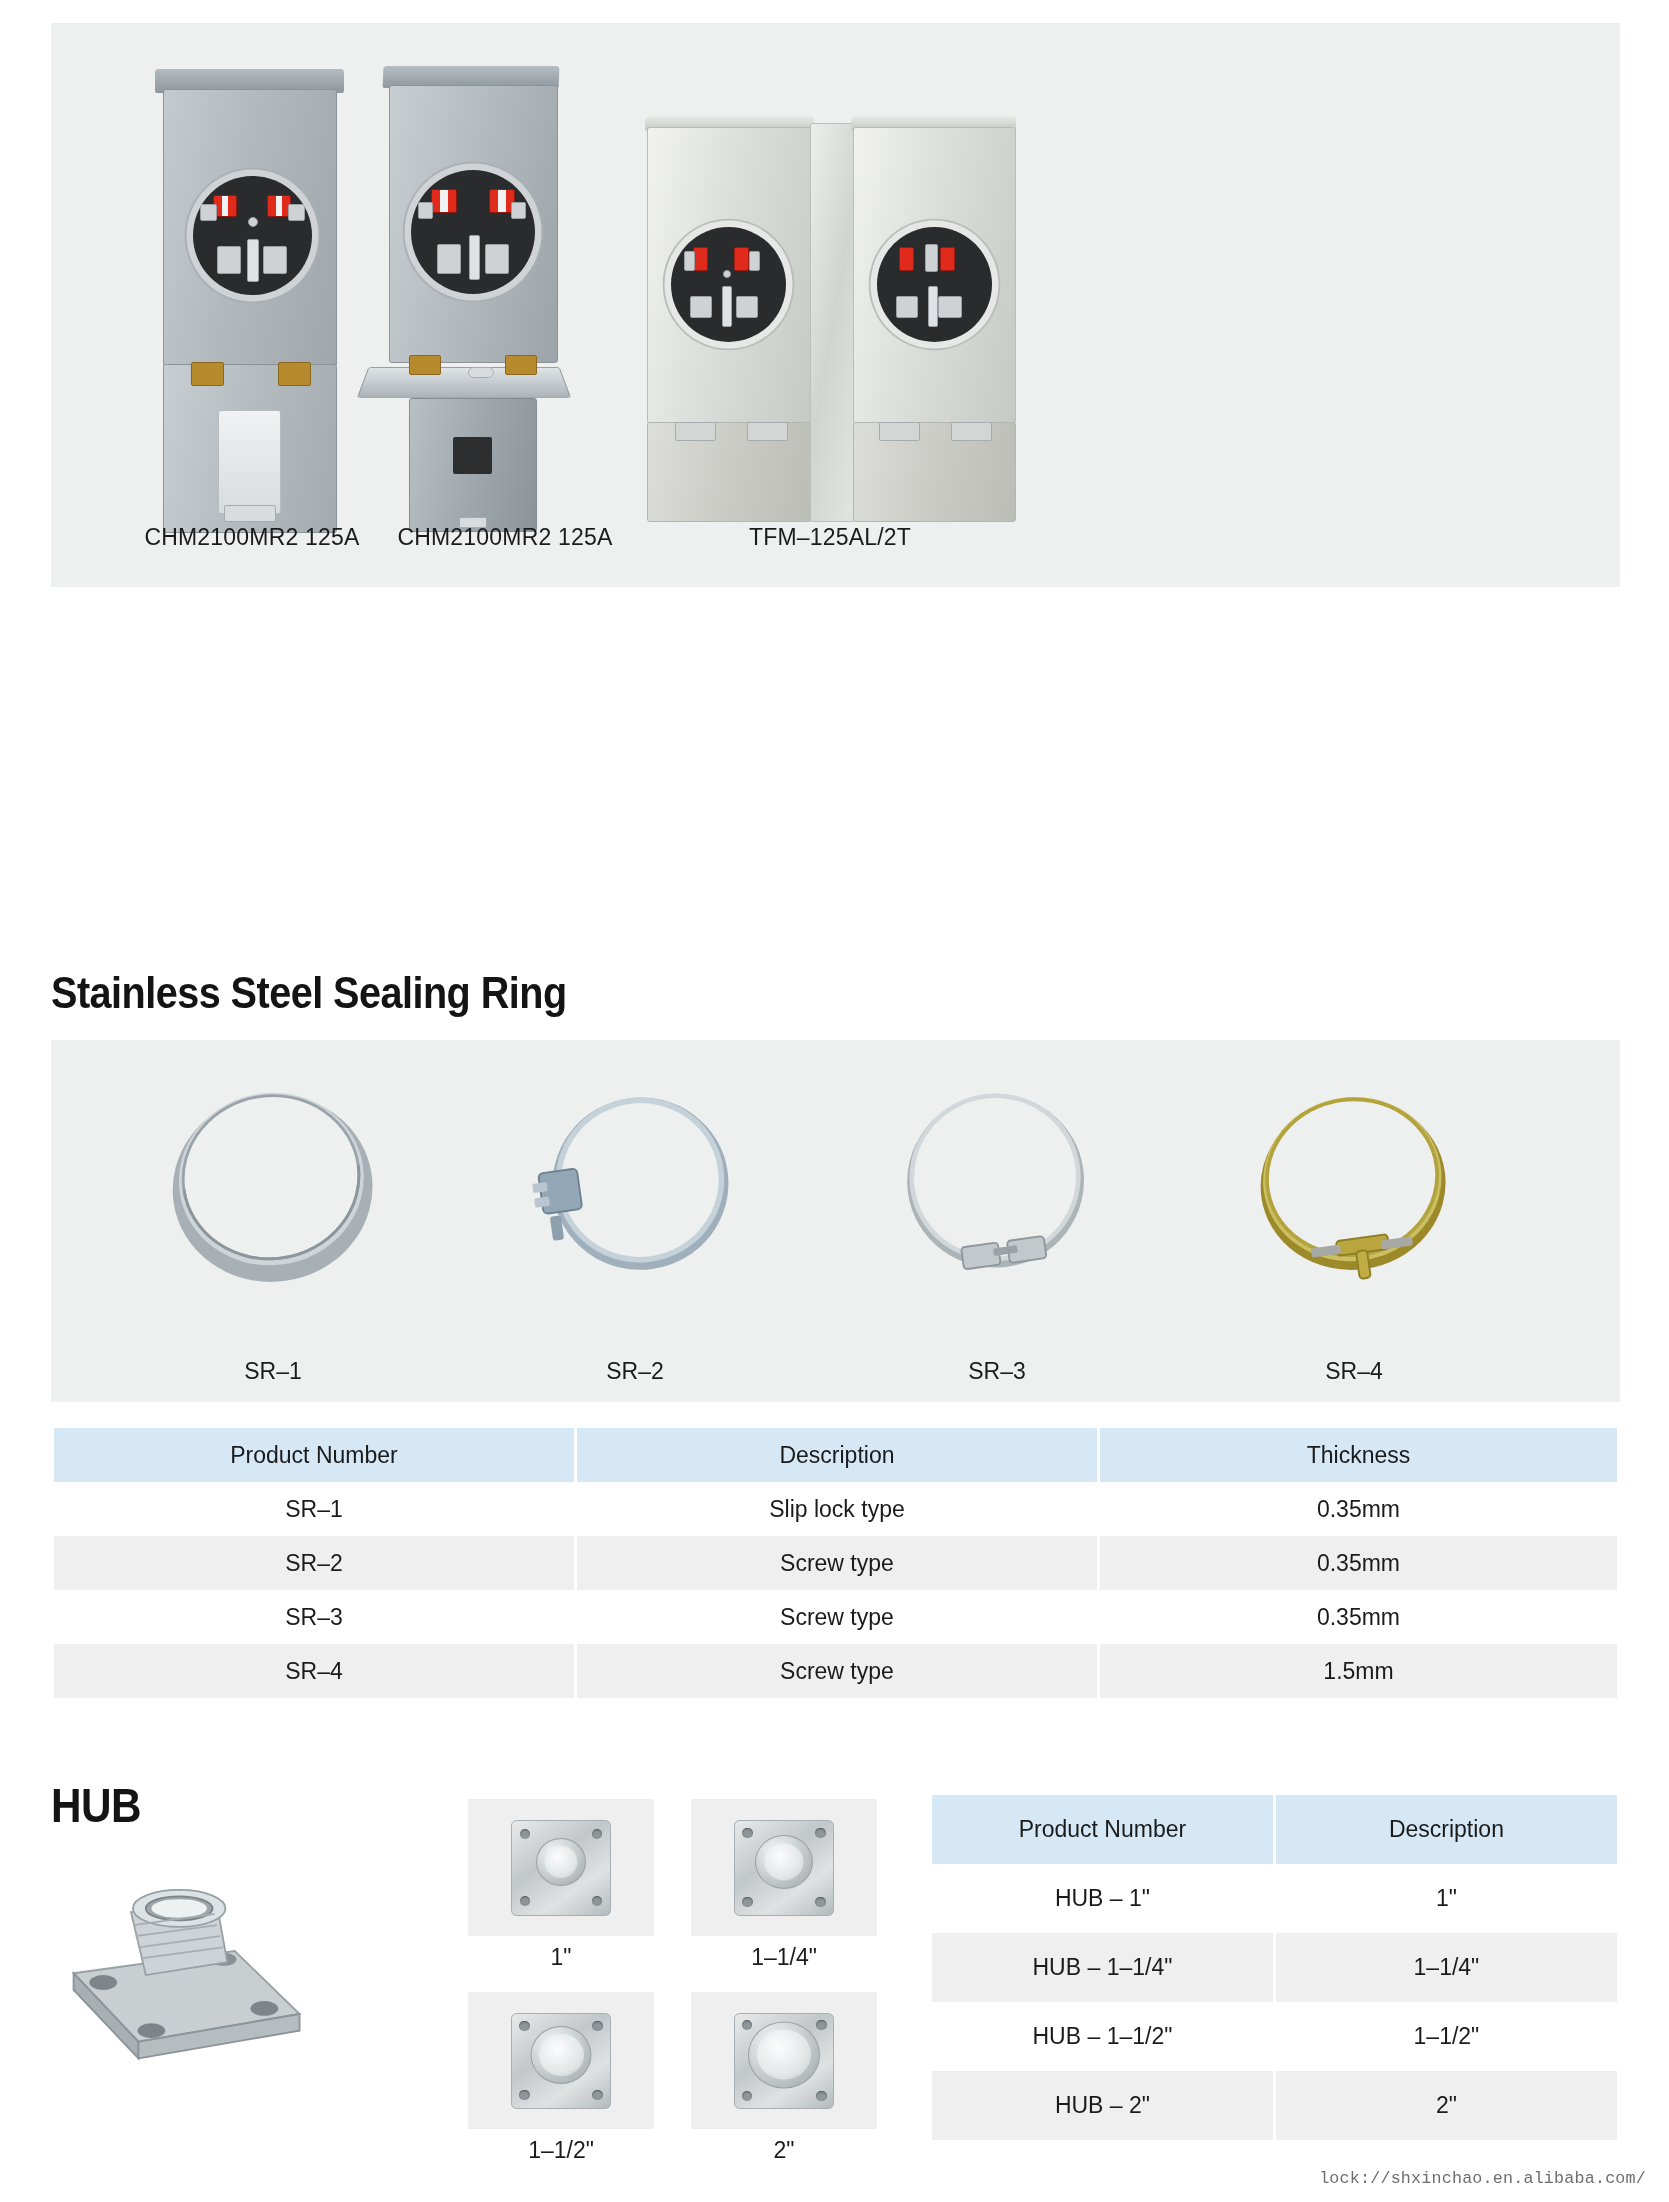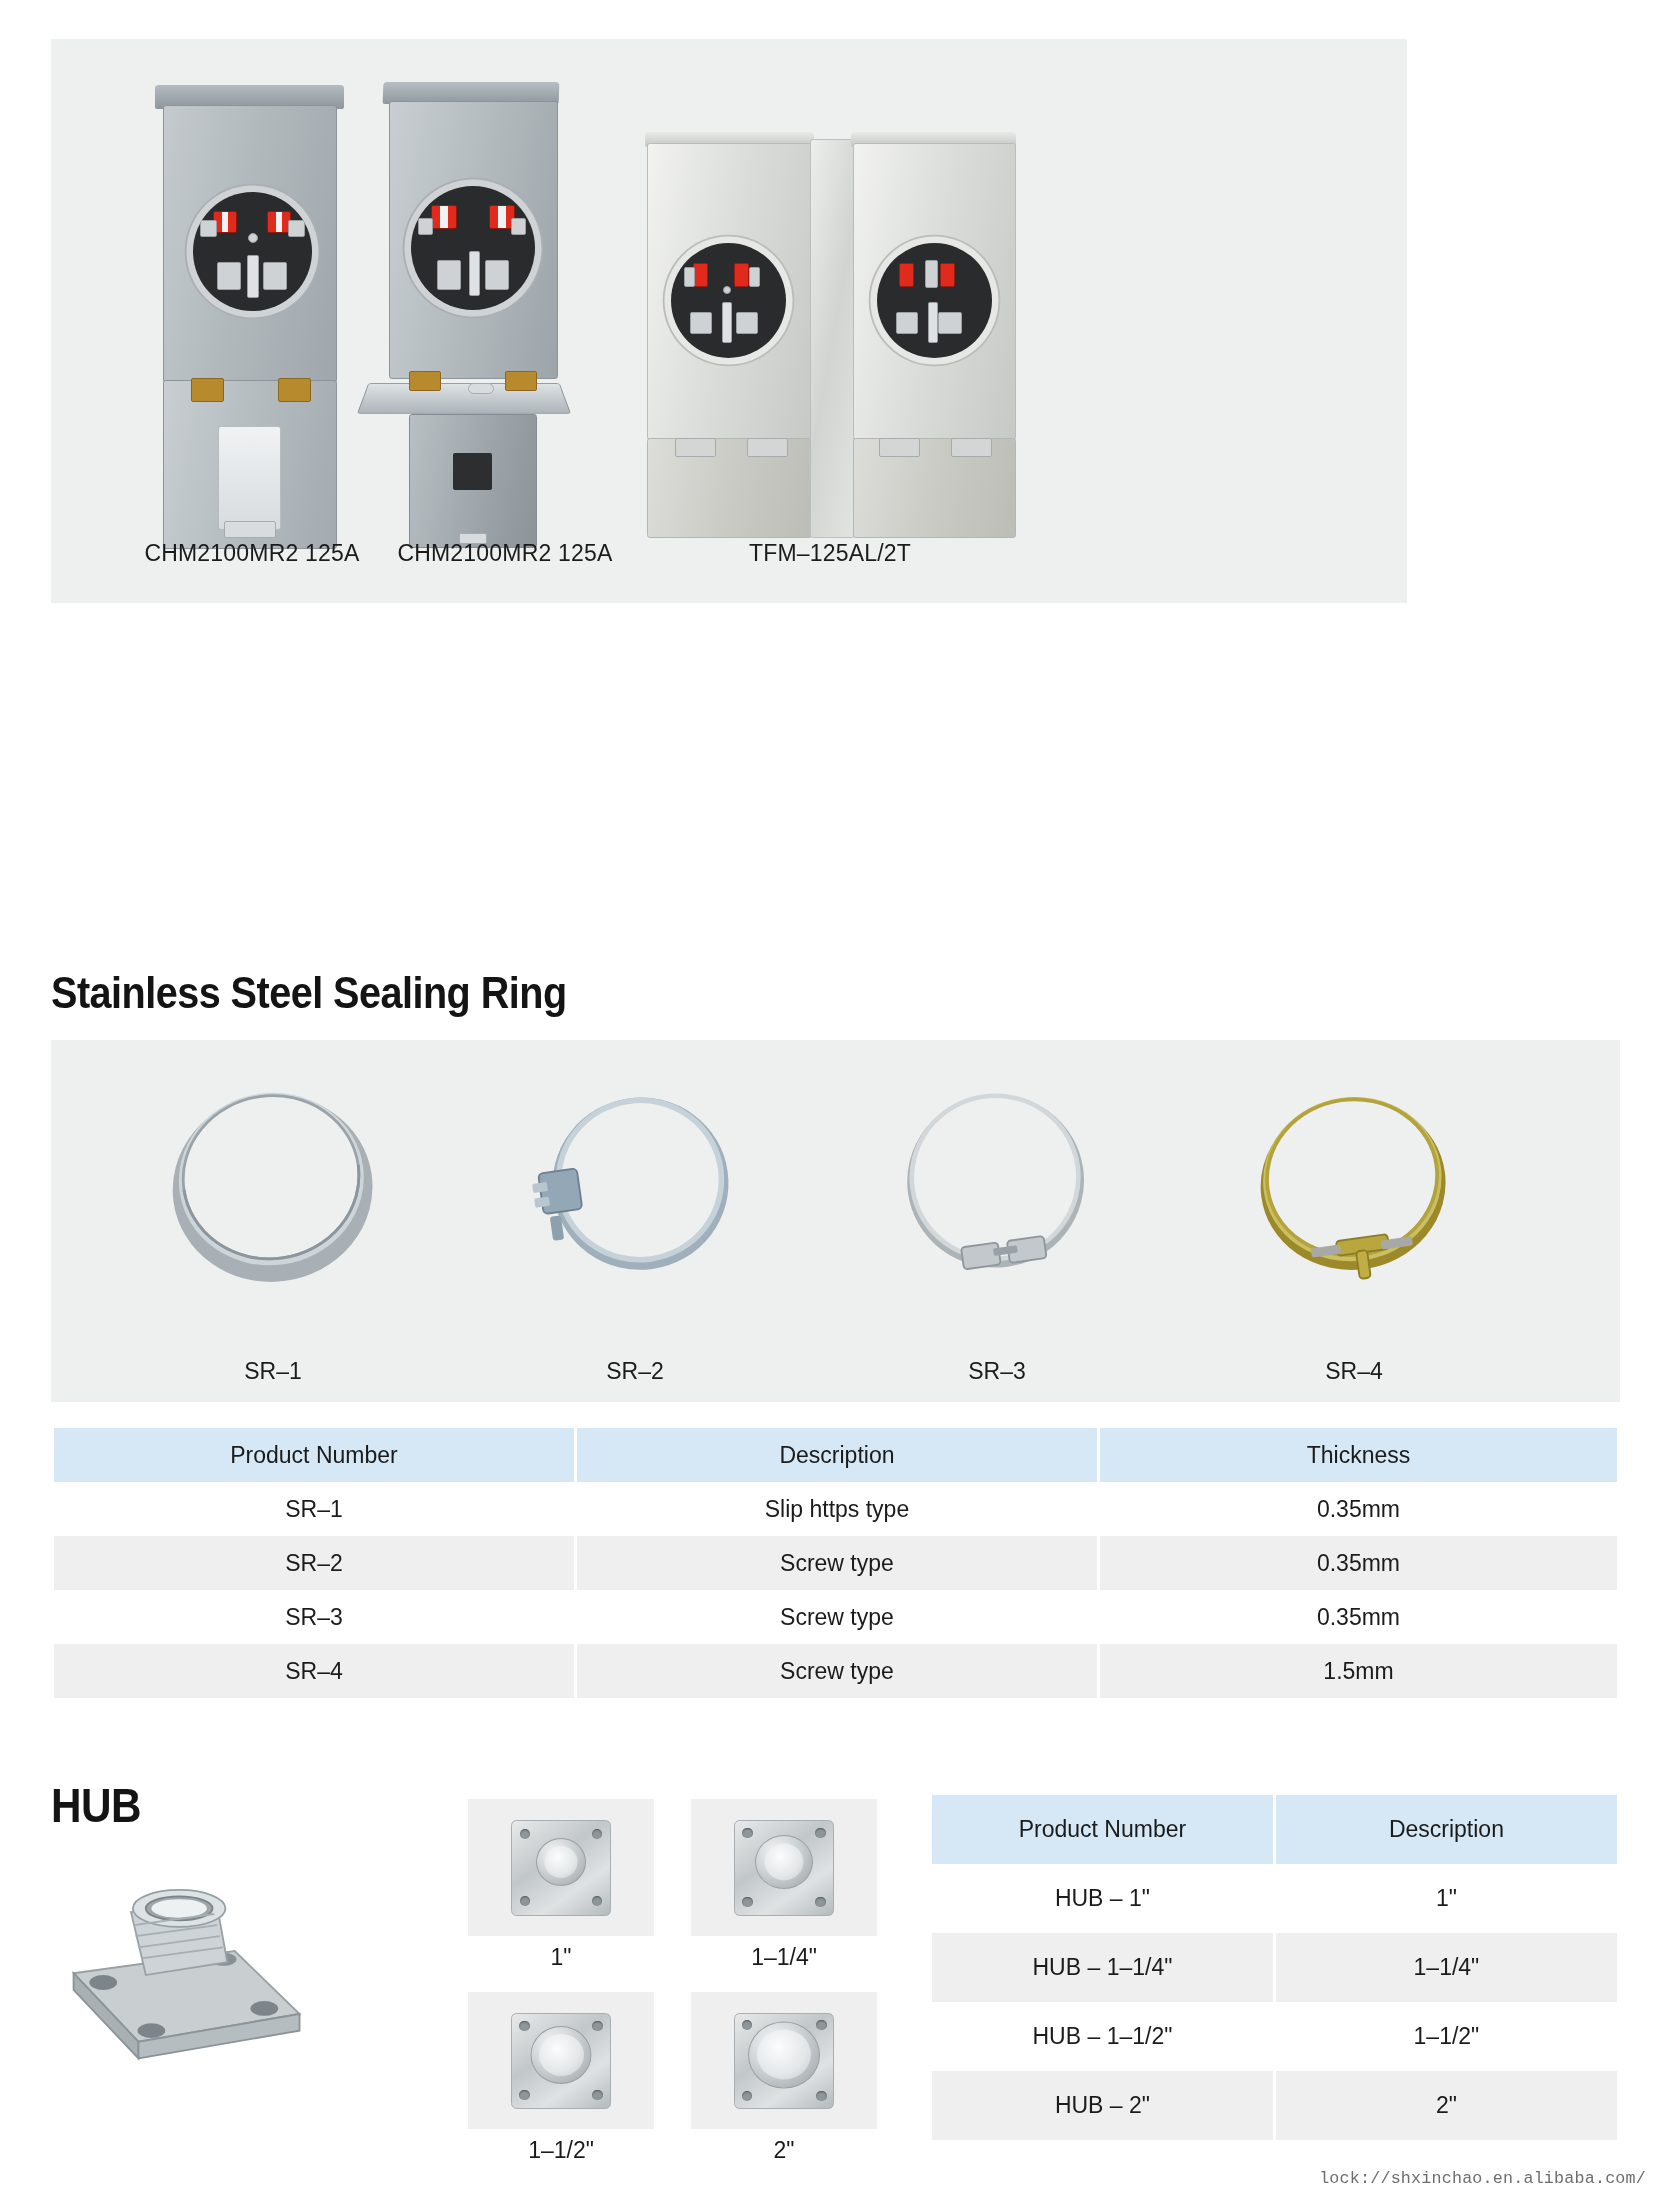--- a/index.html
+++ b/index.html
@@ -6,22 +6,22 @@
   html, body {
     width: 1670px; height: 2203px;
     background: #ffffff;
     font-family: "Liberation Sans", sans-serif;
     overflow: hidden;
   }
   .page { position: relative; width: 1670px; height: 2203px; background:#fff; }
 
   
   .panel-meters {
-    position: absolute; left: 51px; top: 39px;
-    width: 1356px; height: 564px;
+    position: absolute; left: 51px; top: 23px;
+    width: 1569px; height: 564px;
     background: #eeefef;
   }
 
   .meter-caption {
     position: absolute; font-size: 23px; color: #1b1b1b;
     letter-spacing: 0.2px; white-space: nowrap;
     font-family: "Liberation Sans", sans-serif;
   }
 
   
@@ -294,21 +294,21 @@
     <thead>
       <tr>
         <th>Product Number</th>
         <th>Description</th>
         <th>Thickness</th>
       </tr>
     </thead>
     <tbody>
       <tr class="odd">
         <td>SR–1</td>
-        <td>Slip https type</td>
+        <td>Slip lock type</td>
         <td>0.35mm</td>
       </tr>
       <tr class="even">
         <td>SR–2</td>
         <td>Screw type</td>
         <td>0.35mm</td>
       </tr>
       <tr class="odd">
         <td>SR–3</td>
         <td>Screw type</td>

